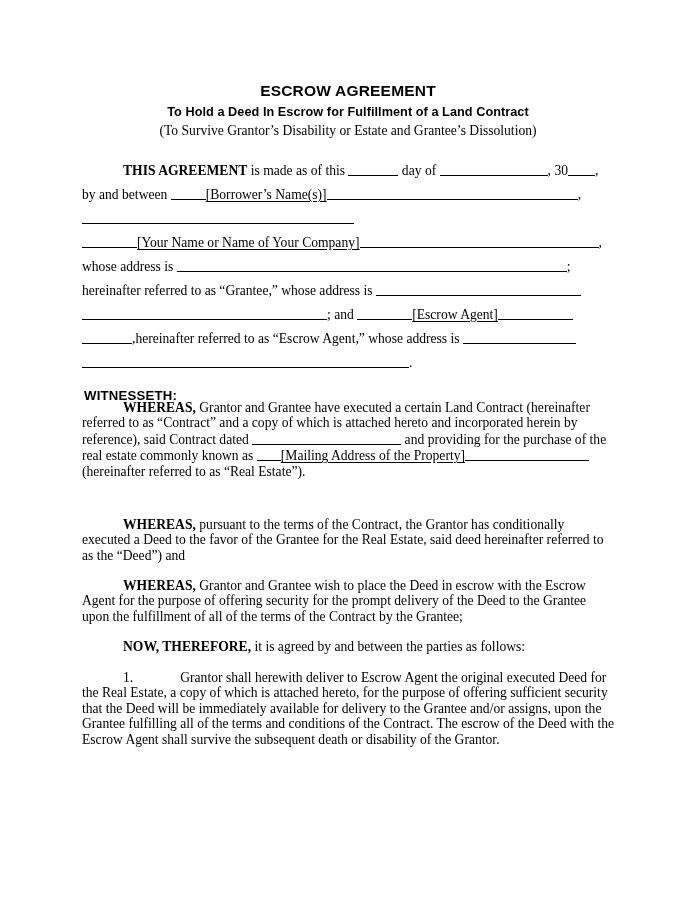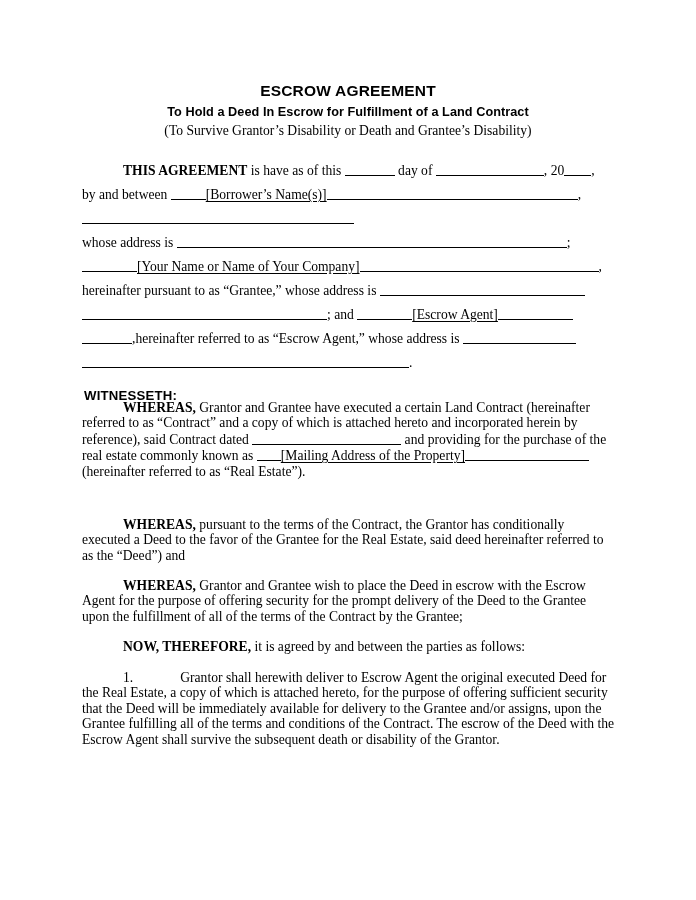--- a/index.html
+++ b/index.html
@@ -120,47 +120,47 @@
   .p5 { top: 670px; }
 </style>
 </head>
 <body>
 
 <div class="page">
 
   <div class="title-block">
     <div class="doc-title">ESCROW AGREEMENT</div>
     <div class="doc-subtitle">To Hold a Deed In Escrow for Fulfillment of a Land Contract</div>
-    <div class="doc-subtitle2">(To Survive Grantor’s Disability or Death and Grantee’s Disability)</div>
+    <div class="doc-subtitle2">(To Survive Grantor’s Disability or Estate and Grantee’s Dissolution)</div>
   </div>
 
   <div class="preamble">
 
     <div class="pline">
-      <span class="indent-first"></span><b>THIS AGREEMENT</b><span> is have as of this </span><span class="rule" style="width:50px"></span><span> day of </span><span class="rule" style="width:108px"></span><span>, 20</span><span class="rule" style="width:27px"></span><span>,</span>
+      <span class="indent-first"></span><b>THIS AGREEMENT</b><span> is made as of this </span><span class="rule" style="width:50px"></span><span> day of </span><span class="rule" style="width:108px"></span><span>, 30</span><span class="rule" style="width:27px"></span><span>,</span>
     </div>
 
     <div class="pline">
       <span>by and between </span><span class="rule" style="width:35px"></span><span class="ph">[Borrower’s Name(s)]</span><span class="rule" style="width:251px"></span><span>,</span>
     </div>
 
     <div class="pline">
       <span class="rule" style="width:272px"></span>
     </div>
 
     <div class="pline">
+      <span class="rule" style="width:55px"></span><span class="ph">[Your Name or Name of Your Company]</span><span class="rule" style="width:239px"></span><span>,</span>
+    </div>
+
+    <div class="pline">
       <span>whose address is </span><span class="rule" style="width:390px"></span><span>;</span>
     </div>
 
     <div class="pline">
-      <span class="rule" style="width:55px"></span><span class="ph">[Your Name or Name of Your Company]</span><span class="rule" style="width:239px"></span><span>,</span>
-    </div>
-
-    <div class="pline">
-      <span>hereinafter pursuant to as “Grantee,” whose address is </span><span class="rule" style="width:205px"></span>
+      <span>hereinafter referred to as “Grantee,” whose address is </span><span class="rule" style="width:205px"></span>
     </div>
 
     <div class="pline">
       <span class="rule" style="width:245px"></span><span>; and </span><span class="rule" style="width:55px"></span><span class="ph">[Escrow Agent]</span><span class="rule" style="width:75px"></span>
     </div>
 
     <div class="pline">
       <span class="rule" style="width:50px"></span><span>,hereinafter referred to as “Escrow Agent,” whose address is </span><span class="rule" style="width:113px"></span>
     </div>
 

